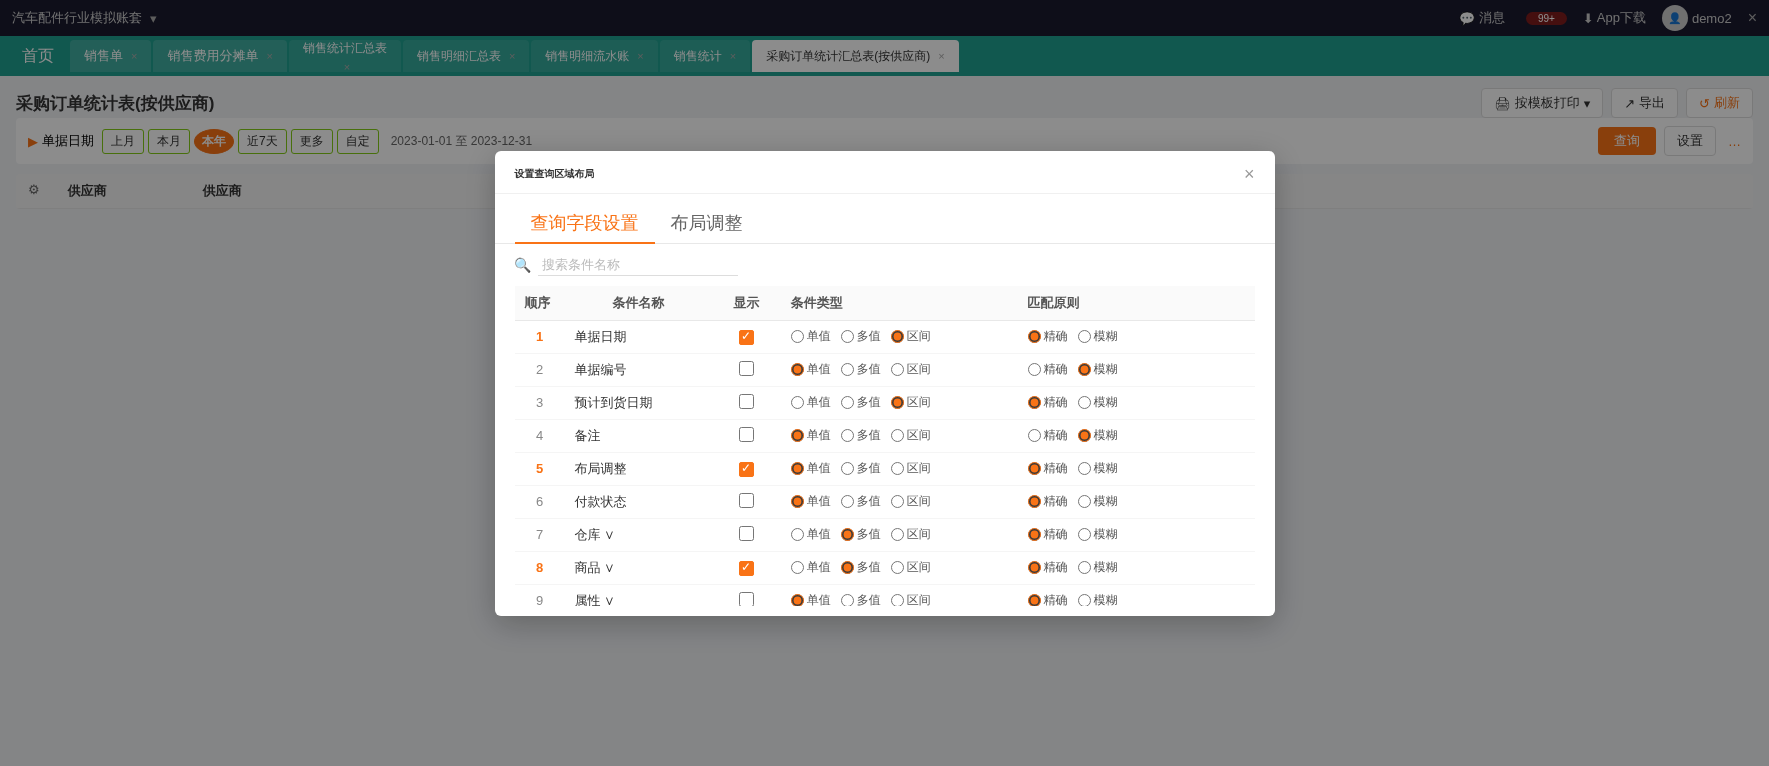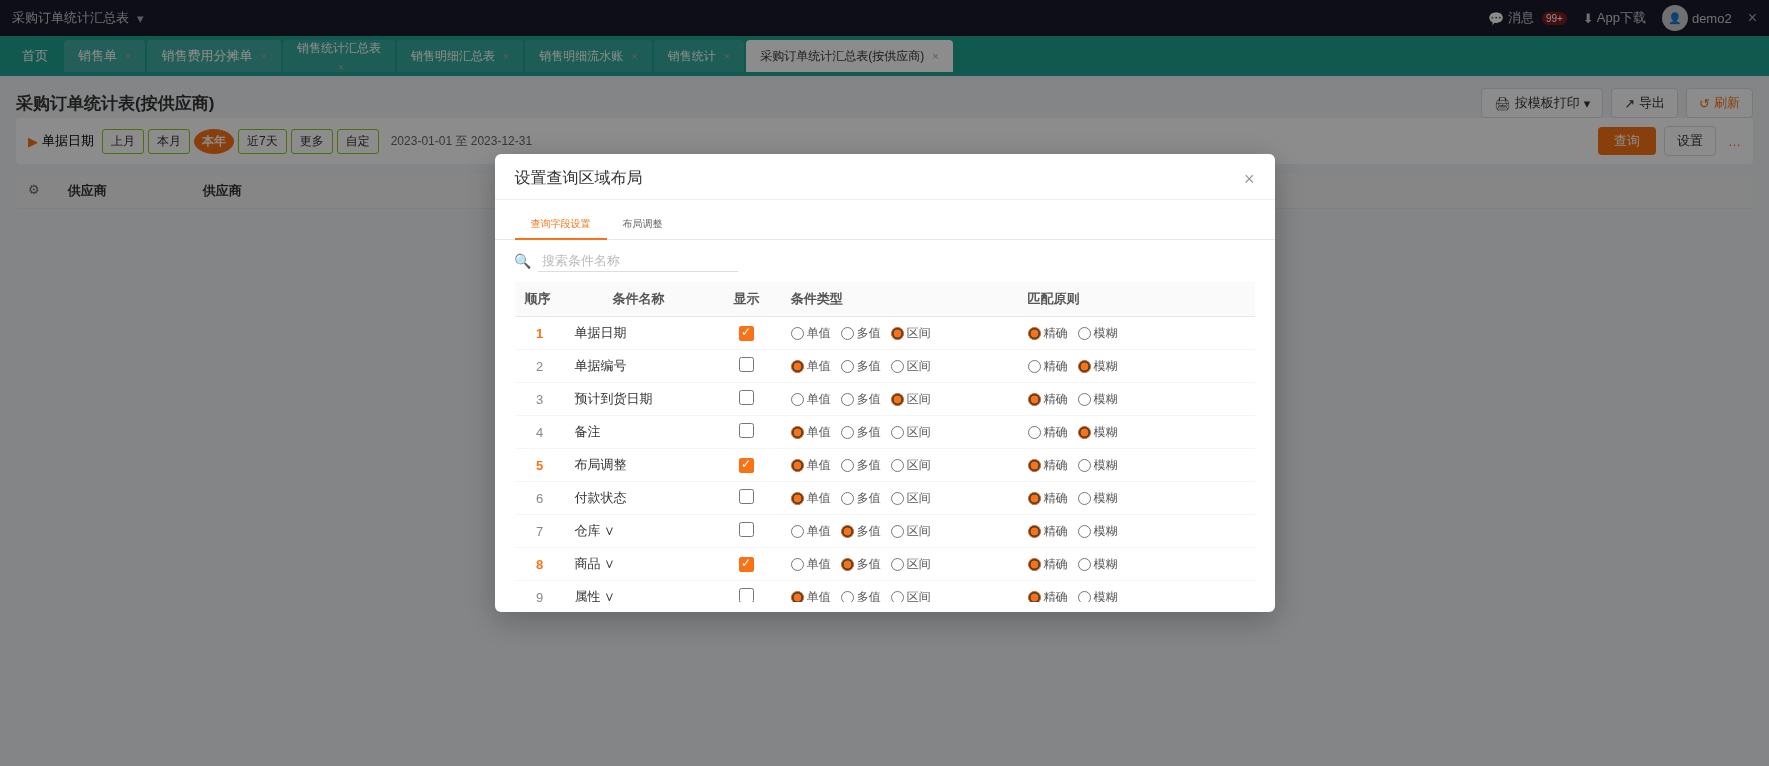--- a/index.html
+++ b/index.html
@@ -9,21 +9,21 @@
     .top-bar {
       height: 36px;
       background: #1a1a2e;
       display: flex;
       align-items: center;
       padding: 0 12px;
       justify-content: space-between;
     }
     .top-bar-left { display: flex; align-items: center; gap: 8px; color: #ccc; font-size: 13px; }
     .top-bar-right { display: flex; align-items: center; gap: 16px; color: #ccc; font-size: 13px; }
-    .badge { background: #7f1d1d; color: #fff; font-size: 10px; padding: 1px 4px; border-radius: 8px; margin-left: 5px; }
+    .badge { background: #7f1d1d; color: #fff; font-size: 10px; padding: 1px 12px; border-radius: 8px; margin-left: 18px; }
     .avatar { width: 26px; height: 26px; border-radius: 50%; background: #ccc; display: flex; align-items: center; justify-content: center; font-size: 11px; color: #333; }
 
     
     .nav-bar {
       height: 40px;
       background: #20a090;
       display: flex;
       align-items: center;
       padding: 0 8px;
       gap: 2px;
@@ -35,21 +35,21 @@
       align-items: center;
       color: #fff;
       font-size: 13px;
       border-radius: 4px 4px 0 0;
       cursor: pointer;
       white-space: nowrap;
       gap: 4px;
     }
     .nav-tab.active { background: #fff; color: #333; }
     .nav-tab .close-x { font-size: 11px; margin-left: 4px; color: #aaa; }
-    .nav-tab-home { font-size: 13px; }
+    .nav-tab-home { font-size: 16px; }
 
     
     .page-bg {
       min-height: calc(766px - 76px);
       background: #f0f2f5;
       padding: 12px 16px;
       position: relative;
     }
     .page-header { display: flex; align-items: center; justify-content: space-between; margin-bottom: 0; }
     .page-title { font-size: 17px; font-weight: bold; color: #333; }
@@ -96,26 +96,26 @@
       box-shadow: 0 8px 32px rgba(0,0,0,0.25);
       position: relative;
     }
     .modal-header {
       display: flex;
       align-items: center;
       justify-content: space-between;
       padding: 14px 20px 10px;
       border-bottom: 1px solid #f0f0f0;
     }
-    .modal-title { font-size: 16px; font-weight: normal; color: #333; }
+    .modal-title { font-size: 10px; font-weight: bold; color: #333; }
     .modal-close { cursor: pointer; font-size: 18px; color: #999; line-height: 1; }
 
     
     .modal-tabs { display: flex; padding: 10px 20px 0; border-bottom: 1px solid #e8e8e8; }
-    .modal-tab { padding: 7px 16px; font-size: 10px; cursor: pointer; color: #666; border-bottom: 2px solid transparent; margin-bottom: -1px; }
+    .modal-tab { padding: 7px 16px; font-size: 18px; cursor: pointer; color: #666; border-bottom: 2px solid transparent; margin-bottom: -1px; }
     .modal-tab.active { color: #f97316; border-bottom-color: #f97316; font-weight: 500; }
 
     
     .modal-search { padding: 10px 20px; display: flex; align-items: center; gap: 6px; }
     .modal-search-icon { color: #aaa; font-size: 14px; }
     .modal-search input { border: none; border-bottom: 1px solid #ddd; outline: none; font-size: 13px; padding: 3px 4px; width: 200px; color: #333; }
     .modal-search input::placeholder { color: #bbb; }
 
     
     .modal-table { flex: 1; overflow-y: auto; padding: 0 20px 10px; }
@@ -167,21 +167,21 @@
     .col-order { width: 50px; }
     .col-name { min-width: 100px; text-align: center; }
     .col-ctype { min-width: 160px; }
     .col-match { min-width: 160px; }
   </style>
 </head>
 <body>
 
 <div class="top-bar">
   <div class="top-bar-left">
-    <span>采购订单统计汇总表</span>
+    <span>汽车配件行业模拟账套</span>
     <span style="color:#aaa;">▾</span>
   </div>
   <div class="top-bar-right">
     <span style="cursor:pointer; display:flex; align-items:center; gap:3px;">
       <span>💬</span>
       <span>消息</span>
       <span class="badge">99+</span>
     </span>
     <span style="cursor:pointer; display:flex; align-items:center; gap:3px;">
       <span>⬇</span>

